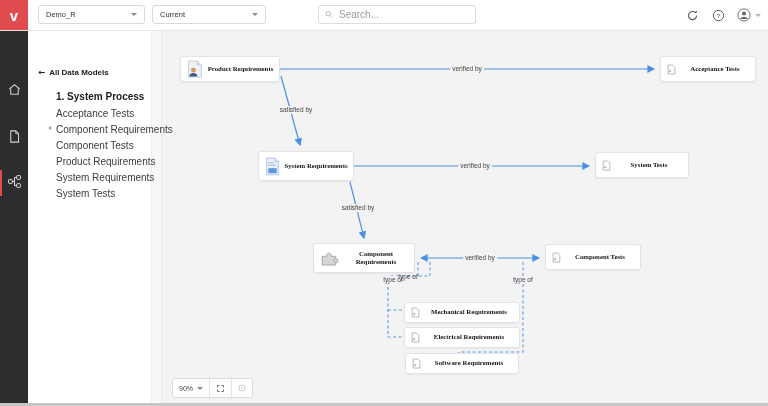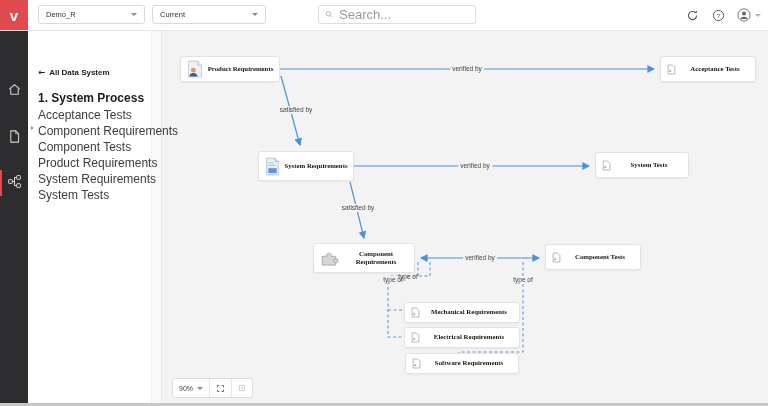--- a/index.html
+++ b/index.html
@@ -11,38 +11,38 @@
           border-bottom:1px solid #e6e6e6;z-index:30;}
   .logo{position:absolute;left:0;top:0;width:28px;height:30px;background:#e04b50;color:#fff;
         display:flex;align-items:center;justify-content:center;font-weight:bold;font-size:15px;}
   .hdd{position:absolute;top:5px;height:19px;background:#fff;border:1px solid #d9d9d9;border-radius:3px;
        display:flex;align-items:center;padding:0 7px;font-size:7.5px;color:#333;box-sizing:border-box;gap:40px;}
   .hdd .caret{margin-left:auto;}
   .caret{width:0;height:0;border-left:3px solid transparent;border-right:3px solid transparent;
          border-top:3.5px solid #8a8a8a;display:inline-block;}
   .search{position:absolute;left:318px;top:5px;width:158px;height:19px;border:1px solid #dcdcdc;border-radius:3px;
           background:#fff;display:flex;align-items:center;padding:0 6px;box-sizing:border-box;}
-  .search input{border:none;outline:none;font-size:13px;color:#555;width:100%;margin-left:4px;
+  .search input{border:none;outline:none;font-size:10px;color:#555;width:100%;margin-left:4px;
                 font-family:"Liberation Sans",sans-serif;background:transparent;}
   .search input::placeholder{color:#9b9b9b;}
   .hicon{position:absolute;top:9px;width:13px;height:13px;cursor:pointer;}
 
   
   .rail{position:absolute;left:0;top:30px;width:28px;height:376px;background:#2d2d30;z-index:25;}
   .rail-icon{position:absolute;left:7px;width:15px;height:15px;}
   .rail-accent{position:absolute;left:0;top:140px;width:2px;height:26px;background:#e04b50;}
 
   
   .nav{position:absolute;left:28px;top:30px;width:134px;height:376px;background:#fff;z-index:20;
        border-right:1px solid #e9e9e9;box-sizing:border-box;}
   .nav-gutter{position:absolute;right:0;top:0;width:9px;height:100%;background:#f8f8f8;border-left:1px solid #efefef;}
   .nav-back{position:absolute;left:10px;top:37px;font-size:8px;font-weight:bold;color:#222;cursor:pointer;
             display:flex;align-items:center;gap:4px;}
   .back-arrow{font-family:"DejaVu Sans",sans-serif;font-size:8.5px;color:#222;}
-  .nav-item{position:absolute;left:10px;font-size:12px;color:#3c3c3c;cursor:pointer;white-space:nowrap;}
+  .nav-item{position:absolute;left:28px;font-size:10px;color:#3c3c3c;cursor:pointer;white-space:nowrap;}
   .nav-item.selected{font-weight:bold;color:#1c1c1c;}
   .mini-caret{width:0;height:0;border-top:2.5px solid transparent;border-bottom:2.5px solid transparent;
               border-left:3px solid #999;display:inline-block;position:absolute;left:-7px;top:2px;}
 
   
   .canvas{position:absolute;left:162px;top:30px;width:606px;height:376px;background:#f3f3f4;}
   .edges{position:absolute;left:0;top:0;width:606px;height:376px;}
   .node{position:absolute;background:#fff;border:1px solid #e3e3e3;border-radius:3px;
         display:flex;align-items:center;padding:0 4px;box-sizing:border-box;cursor:pointer;
         box-shadow:0 1px 2px rgba(0,0,0,0.05);}
@@ -121,21 +121,21 @@
       <rect x="15.5" y="2.5" width="6" height="6" rx="1.2" stroke="#ececec" stroke-width="1.5"></rect>
       <rect x="15.5" y="15.5" width="6" height="6" rx="1.2" stroke="#ececec" stroke-width="1.5"></rect>
       <path d="M8.5 12 H12 M12 12 V5.5 H15.5 M12 12 V18.5 H15.5" stroke="#ececec" stroke-width="1.5"></path>
     </svg>
   </div>
 
   <div class="nav">
     <div class="nav-gutter"></div>
     <div class="nav-back">
       <span class="back-arrow">←</span>
-      <span>All Data System</span>
+      <span>All Data Models</span>
     </div>
     <div class="nav-item selected" style="top:61px;">
       <span>1. System Process</span>
     </div>
     <div class="nav-item" style="top:78px;">
       <span>Acceptance Tests</span>
     </div>
     <div class="nav-item" style="top:94px;">
       <span class="mini-caret"></span>
       <span>Component Requirements</span>

